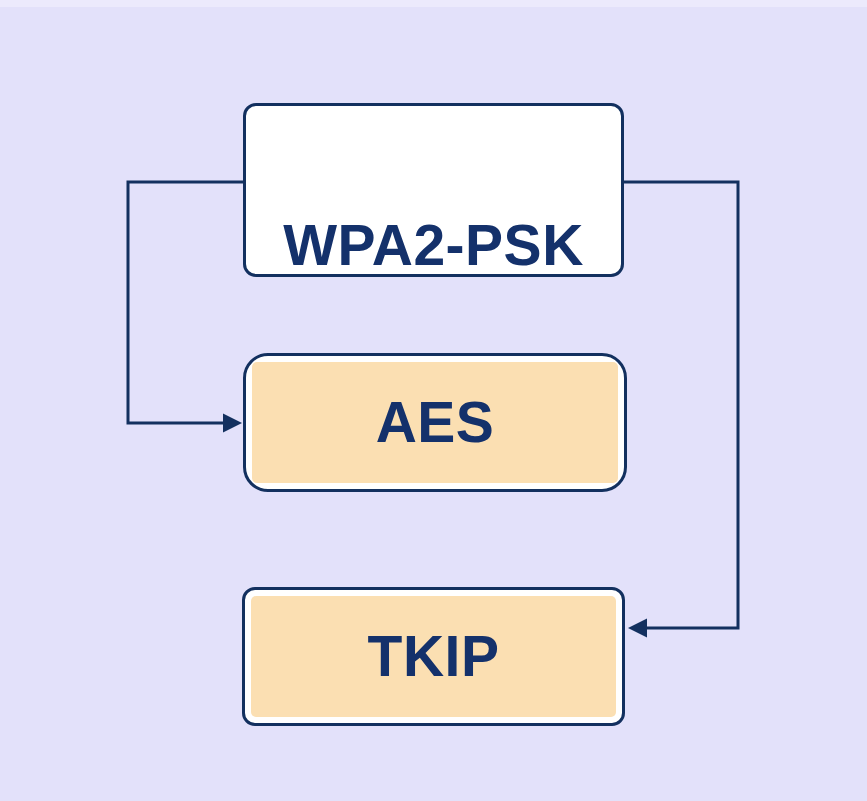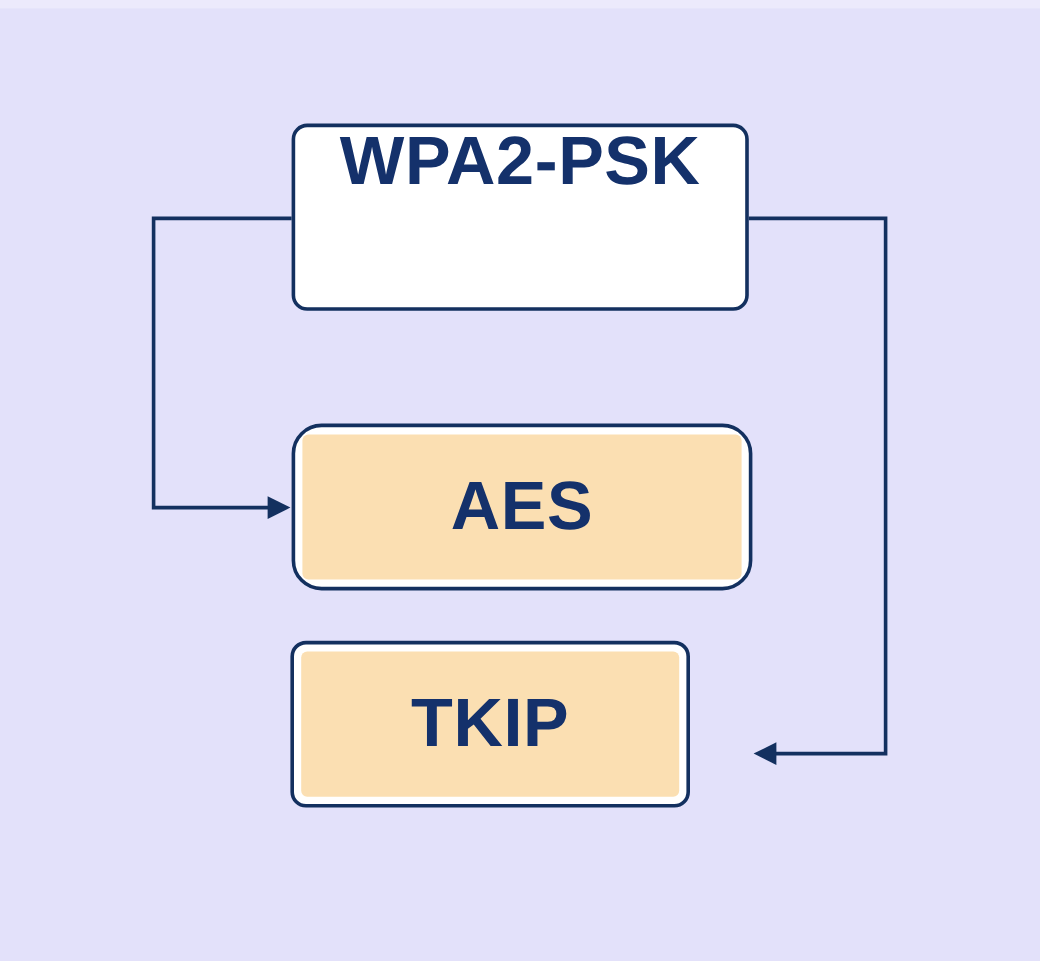--- a/index.html
+++ b/index.html
@@ -50,34 +50,34 @@
     border-radius: 13px;
     background: #ffffff;
     display: flex;
     align-items: stretch;
     justify-content: center;
   }
   .node-root {
     left: 243px;
     top: 103px;
     width: 381px;
-    height: 156px;
-    align-items: flex-start;
+    height: 174px;
+    align-items: flex-end;
   }
   .node-aes {
     left: 243px;
     top: 353px;
     width: 384px;
     height: 139px;
     border-radius: 25px;
   }
   .node-tkip {
     left: 242px;
-    top: 534px;
-    width: 333px;
+    top: 587px;
+    width: 383px;
     height: 139px;
   }
   .node-inner {
     flex: 1;
     margin: 6px;
     border-radius: 5px;
     background: var(--option, #fbdfb2);
     display: flex;
     align-items: center;
     justify-content: center;

